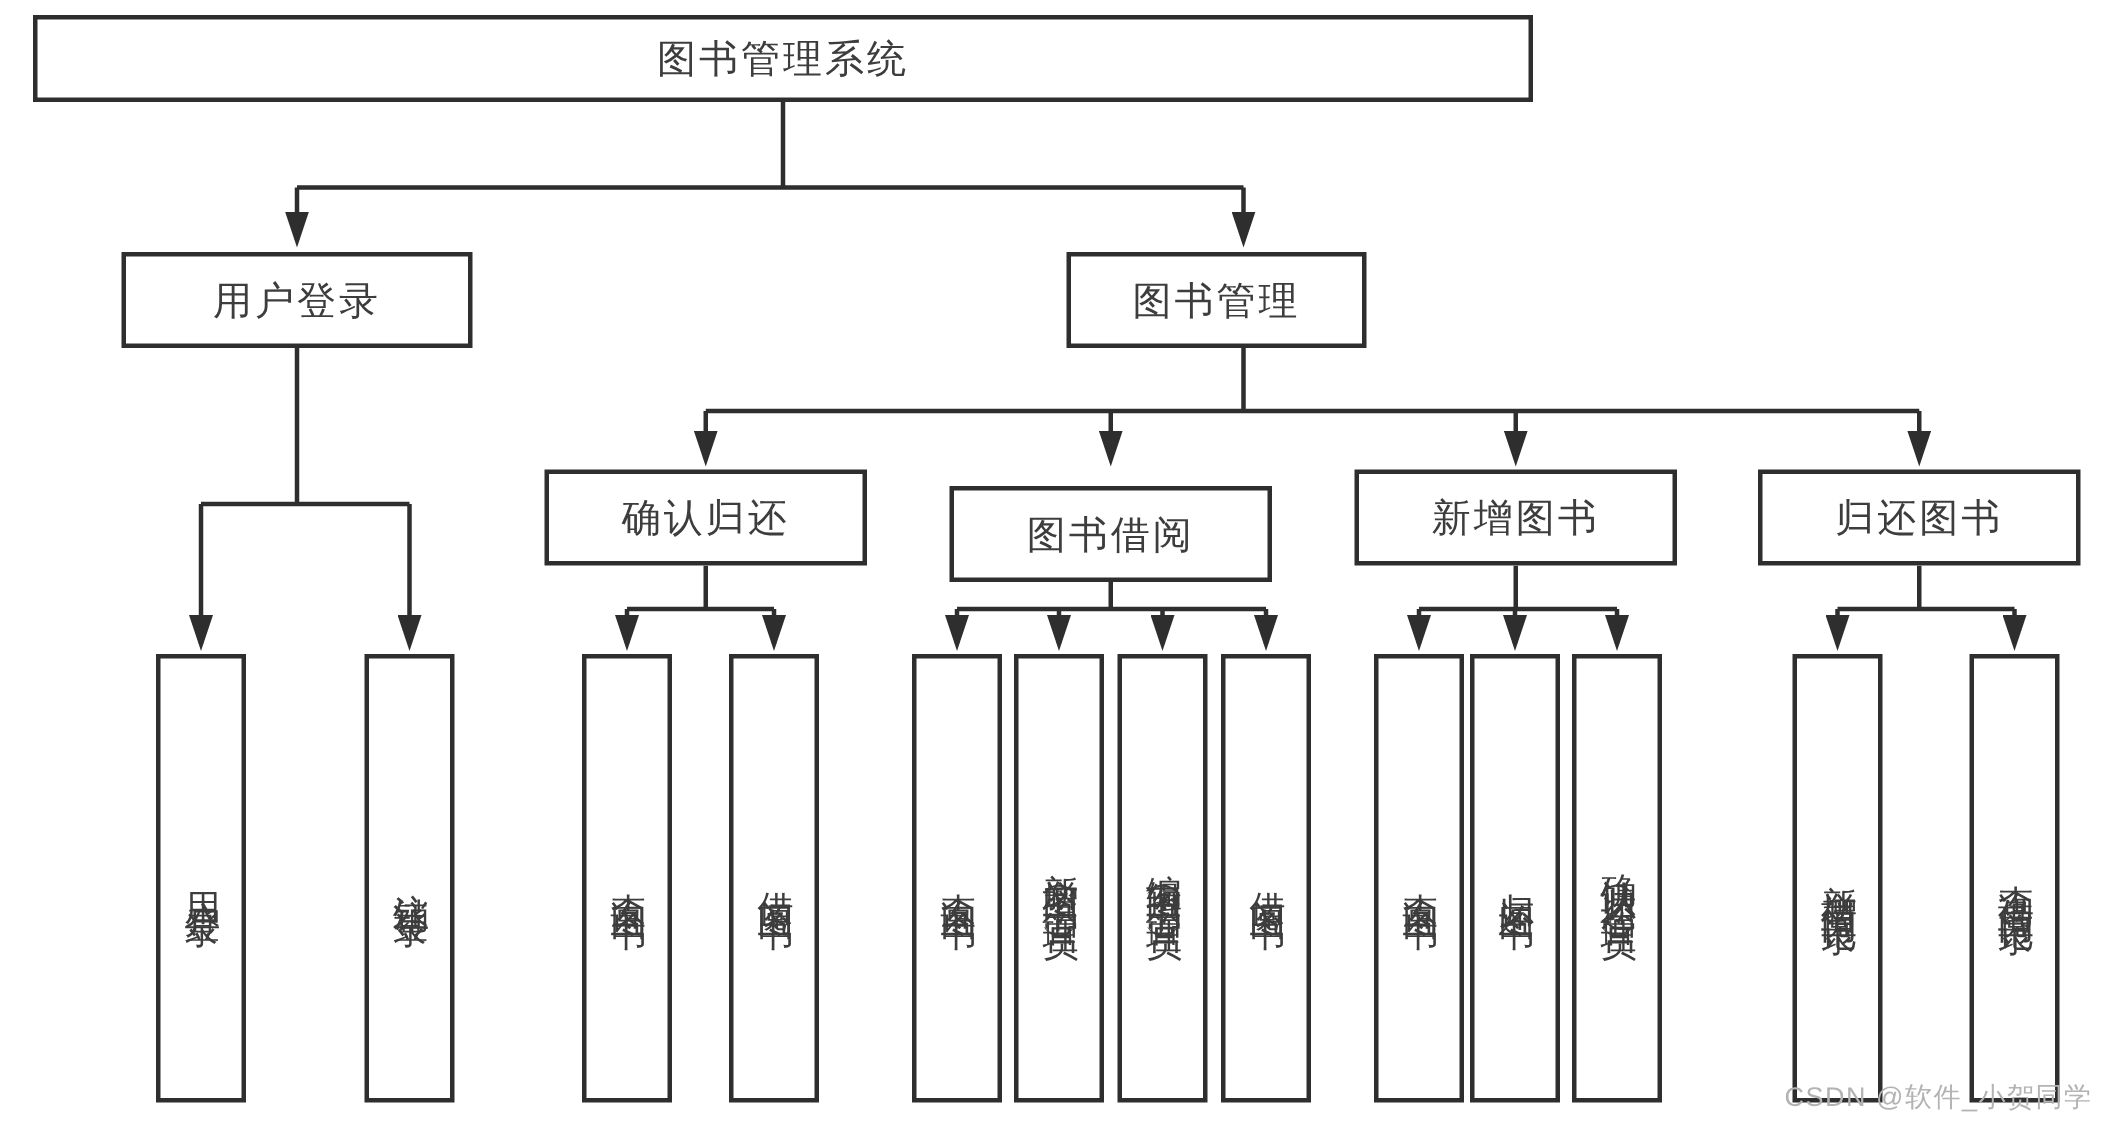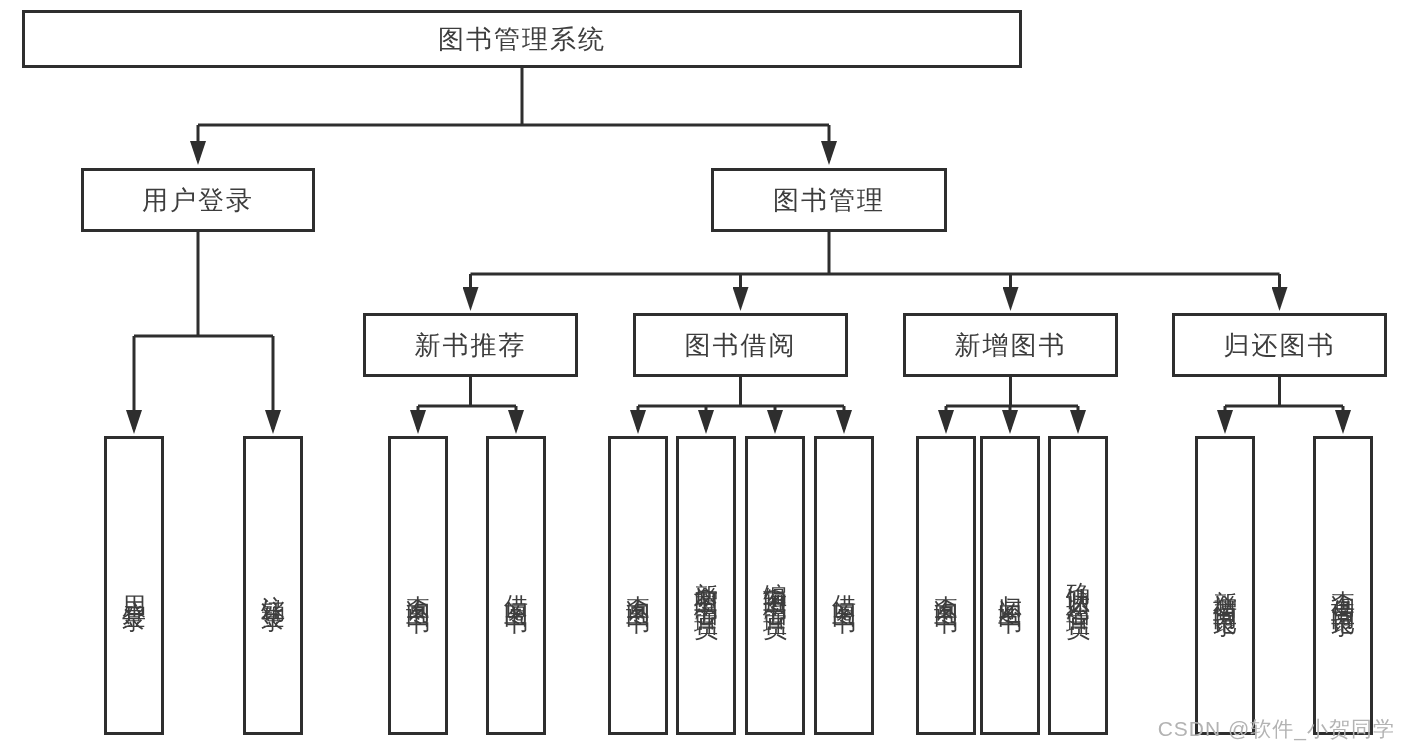--- a/index.html
+++ b/index.html
@@ -37,21 +37,21 @@
     writing-mode:vertical-lr;
     text-orientation:mixed;
     letter-spacing:5px;
     line-height:1;
     white-space:nowrap;
   }
   .watermark{
     position:absolute;
     right:10px;
     bottom:4px;
-    font-size:21px;
+    font-size:18px;
     color:var(--watermark);
     letter-spacing:1px;
     z-index:5;
   }
 </style>
 </head>
 <body>
 
 <div id="stage">
 
@@ -93,24 +93,24 @@
     <line class="cline" x1="1010" y1="406" x2="1010" y2="429" marker-end="url(#arrow)"></line>
     <line class="cline" x1="1078" y1="406" x2="1078" y2="429" marker-end="url(#arrow)"></line>
 
     <line class="cline" x1="1225" y1="406" x2="1225" y2="429" marker-end="url(#arrow)"></line>
     <line class="cline" x1="1343" y1="406" x2="1343" y2="429" marker-end="url(#arrow)"></line>
   </svg>
 
   <div class="node" style="left:22px;top:10px;width:1000px;height:58px">图书管理系统</div>
 
   <div class="node" style="left:81px;top:168px;width:234px;height:64px">用户登录</div>
-  <div class="node" style="left:711px;top:168px;width:236px;height:64px">图书管理</div>
+  <div class="node" style="left:711px;top:168px;width:200px;height:64px">图书管理</div>
 
-  <div class="node" style="left:363px;top:313px;width:215px;height:64px">新书推荐</div>
-  <div class="node" style="left:633px;top:313px;width:215px;height:64px">图书借阅</div>
+  <div class="node" style="left:363px;top:313px;width:215px;height:64px">确认归还</div>
+  <div class="node" style="left:633px;top:324px;width:215px;height:64px">图书借阅</div>
   <div class="node" style="left:903px;top:313px;width:215px;height:64px">新增图书</div>
   <div class="node" style="left:1172px;top:313px;width:215px;height:64px">归还图书</div>
 
   <div class="node leaf" style="left:104px;top:436px;width:60px;height:299px">
     <span class="vtext">用户登录</span>
   </div>
   <div class="node leaf" style="left:243px;top:436px;width:60px;height:299px">
     <span class="vtext">注销登录</span>
   </div>
 

